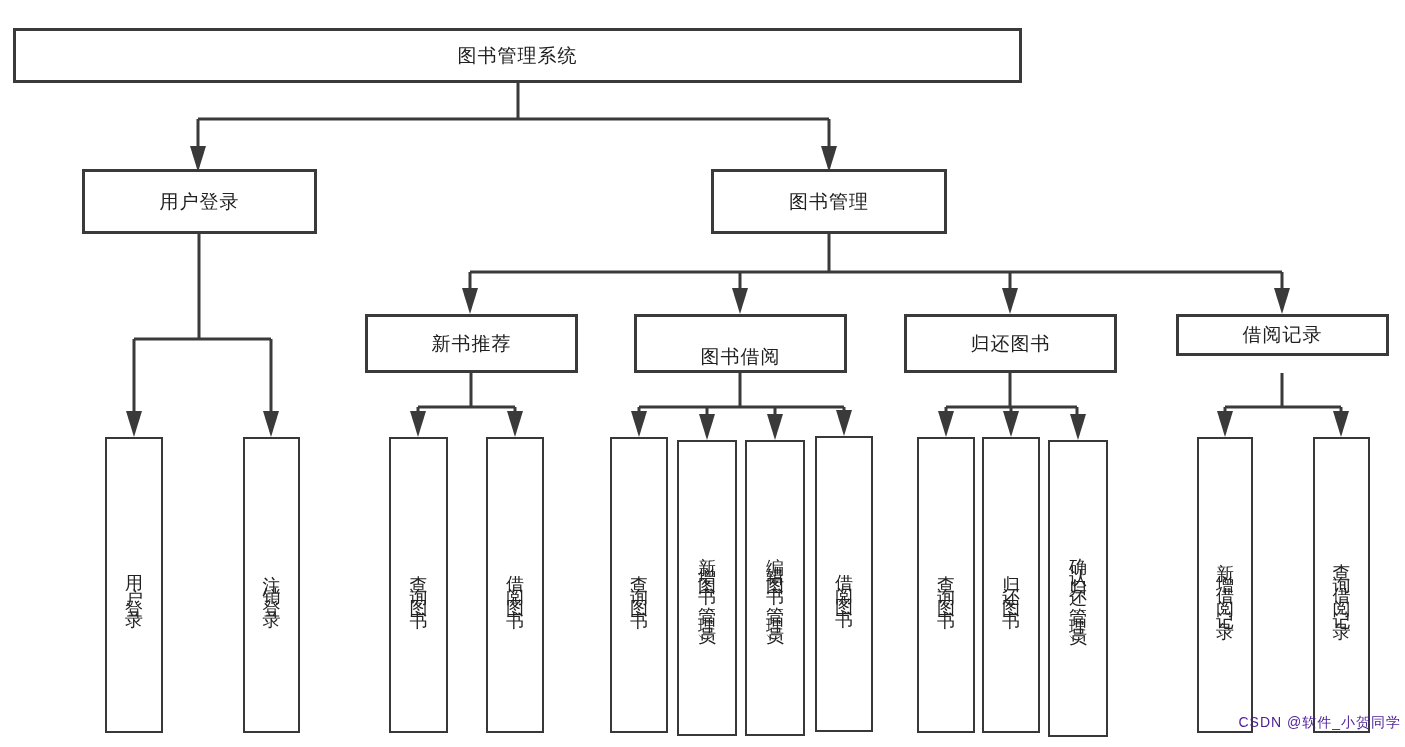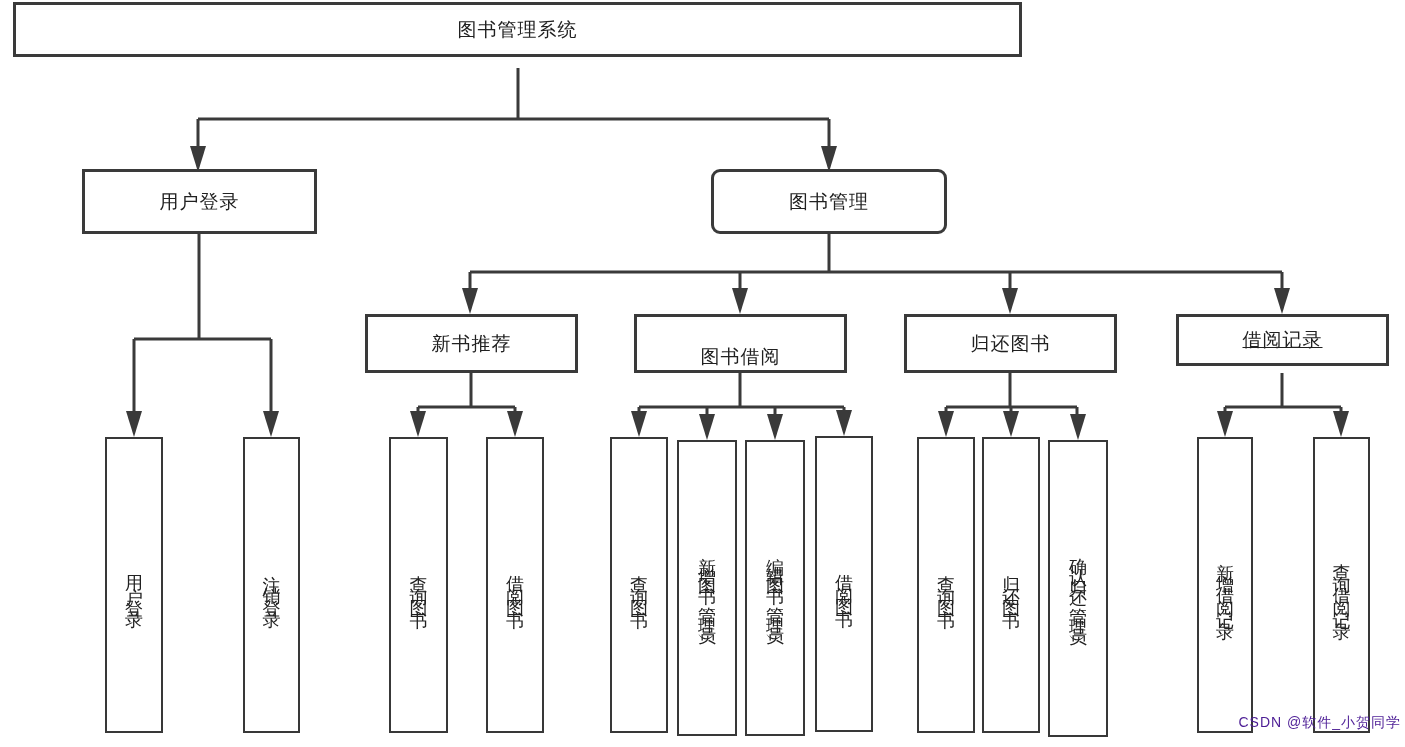--- a/index.html
+++ b/index.html
@@ -95,41 +95,41 @@
       <polygon points="767,414 783,414 775,440"></polygon>
       <polygon points="836,410 852,410 844,436"></polygon>
       <polygon points="938,411 954,411 946,437"></polygon>
       <polygon points="1003,411 1019,411 1011,437"></polygon>
       <polygon points="1070,414 1086,414 1078,440"></polygon>
       <polygon points="1217,411 1233,411 1225,437"></polygon>
       <polygon points="1333,411 1349,411 1341,437"></polygon>
     </g>
   </svg>
 
-  <div class="hbox" style="left:13px; top:2px; width:1009px; height:55px;">
+  <div class="hbox" style="left:13px; top:28px; width:1009px; height:55px;">
     <span>图书管理系统</span>
   </div>
 
   <div class="hbox" style="left:82px; top:169px; width:235px; height:65px;">
     <span>用户登录</span>
   </div>
-  <div class="hbox" style="left:711px; top:169px; width:236px; height:65px;border-radius:9px;">
+  <div class="hbox" style="left:711px; top:169px; width:236px; height:65px;">
     <span>图书管理</span>
   </div>
 
   <div class="hbox" style="left:365px; top:314px; width:213px; height:59px;">
     <span>新书推荐</span>
   </div>
   <div class="hbox" style="left:634px; top:314px; width:213px; height:59px;align-items:flex-end;">
     <span>图书借阅</span>
   </div>
   <div class="hbox" style="left:904px; top:314px; width:213px; height:59px;">
     <span>归还图书</span>
   </div>
-  <div class="hbox" style="left:1176px; top:314px; width:213px; height:52px;text-decoration:underline;">
+  <div class="hbox" style="left:1176px; top:314px; width:213px; height:42px;">
     <span>借阅记录</span>
   </div>
 
   <div class="vbox" style="left:105px; top:437px; width:58px; height:296px;">
     <span class="vtext">用户登录</span>
   </div>
   <div class="vbox" style="left:243px; top:437px; width:57px; height:296px;">
     <span class="vtext">注销登录</span>
   </div>
 

